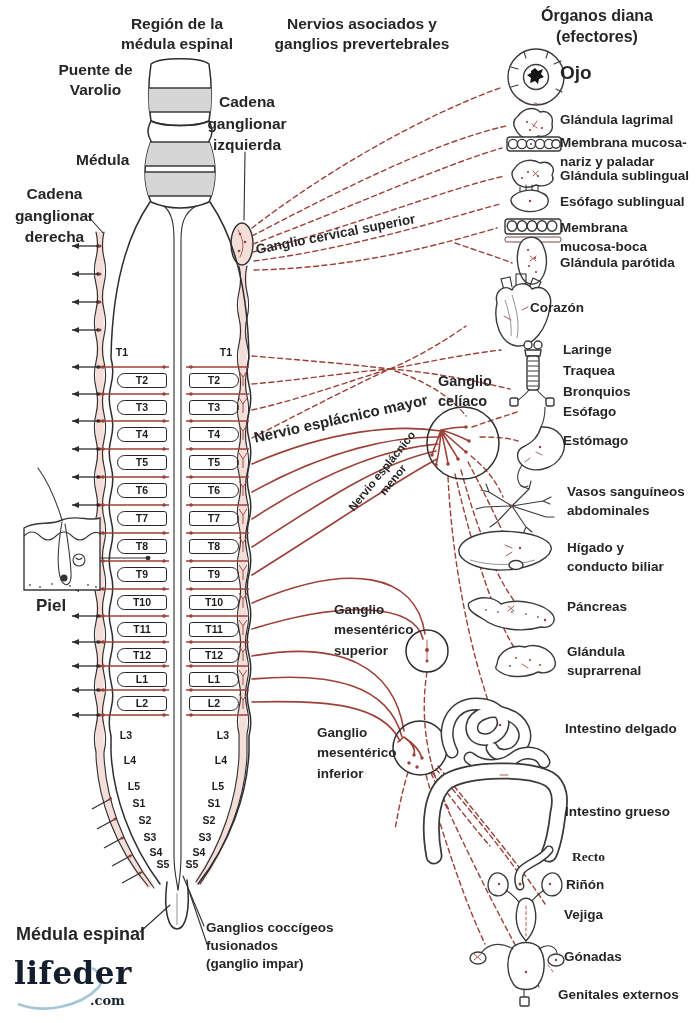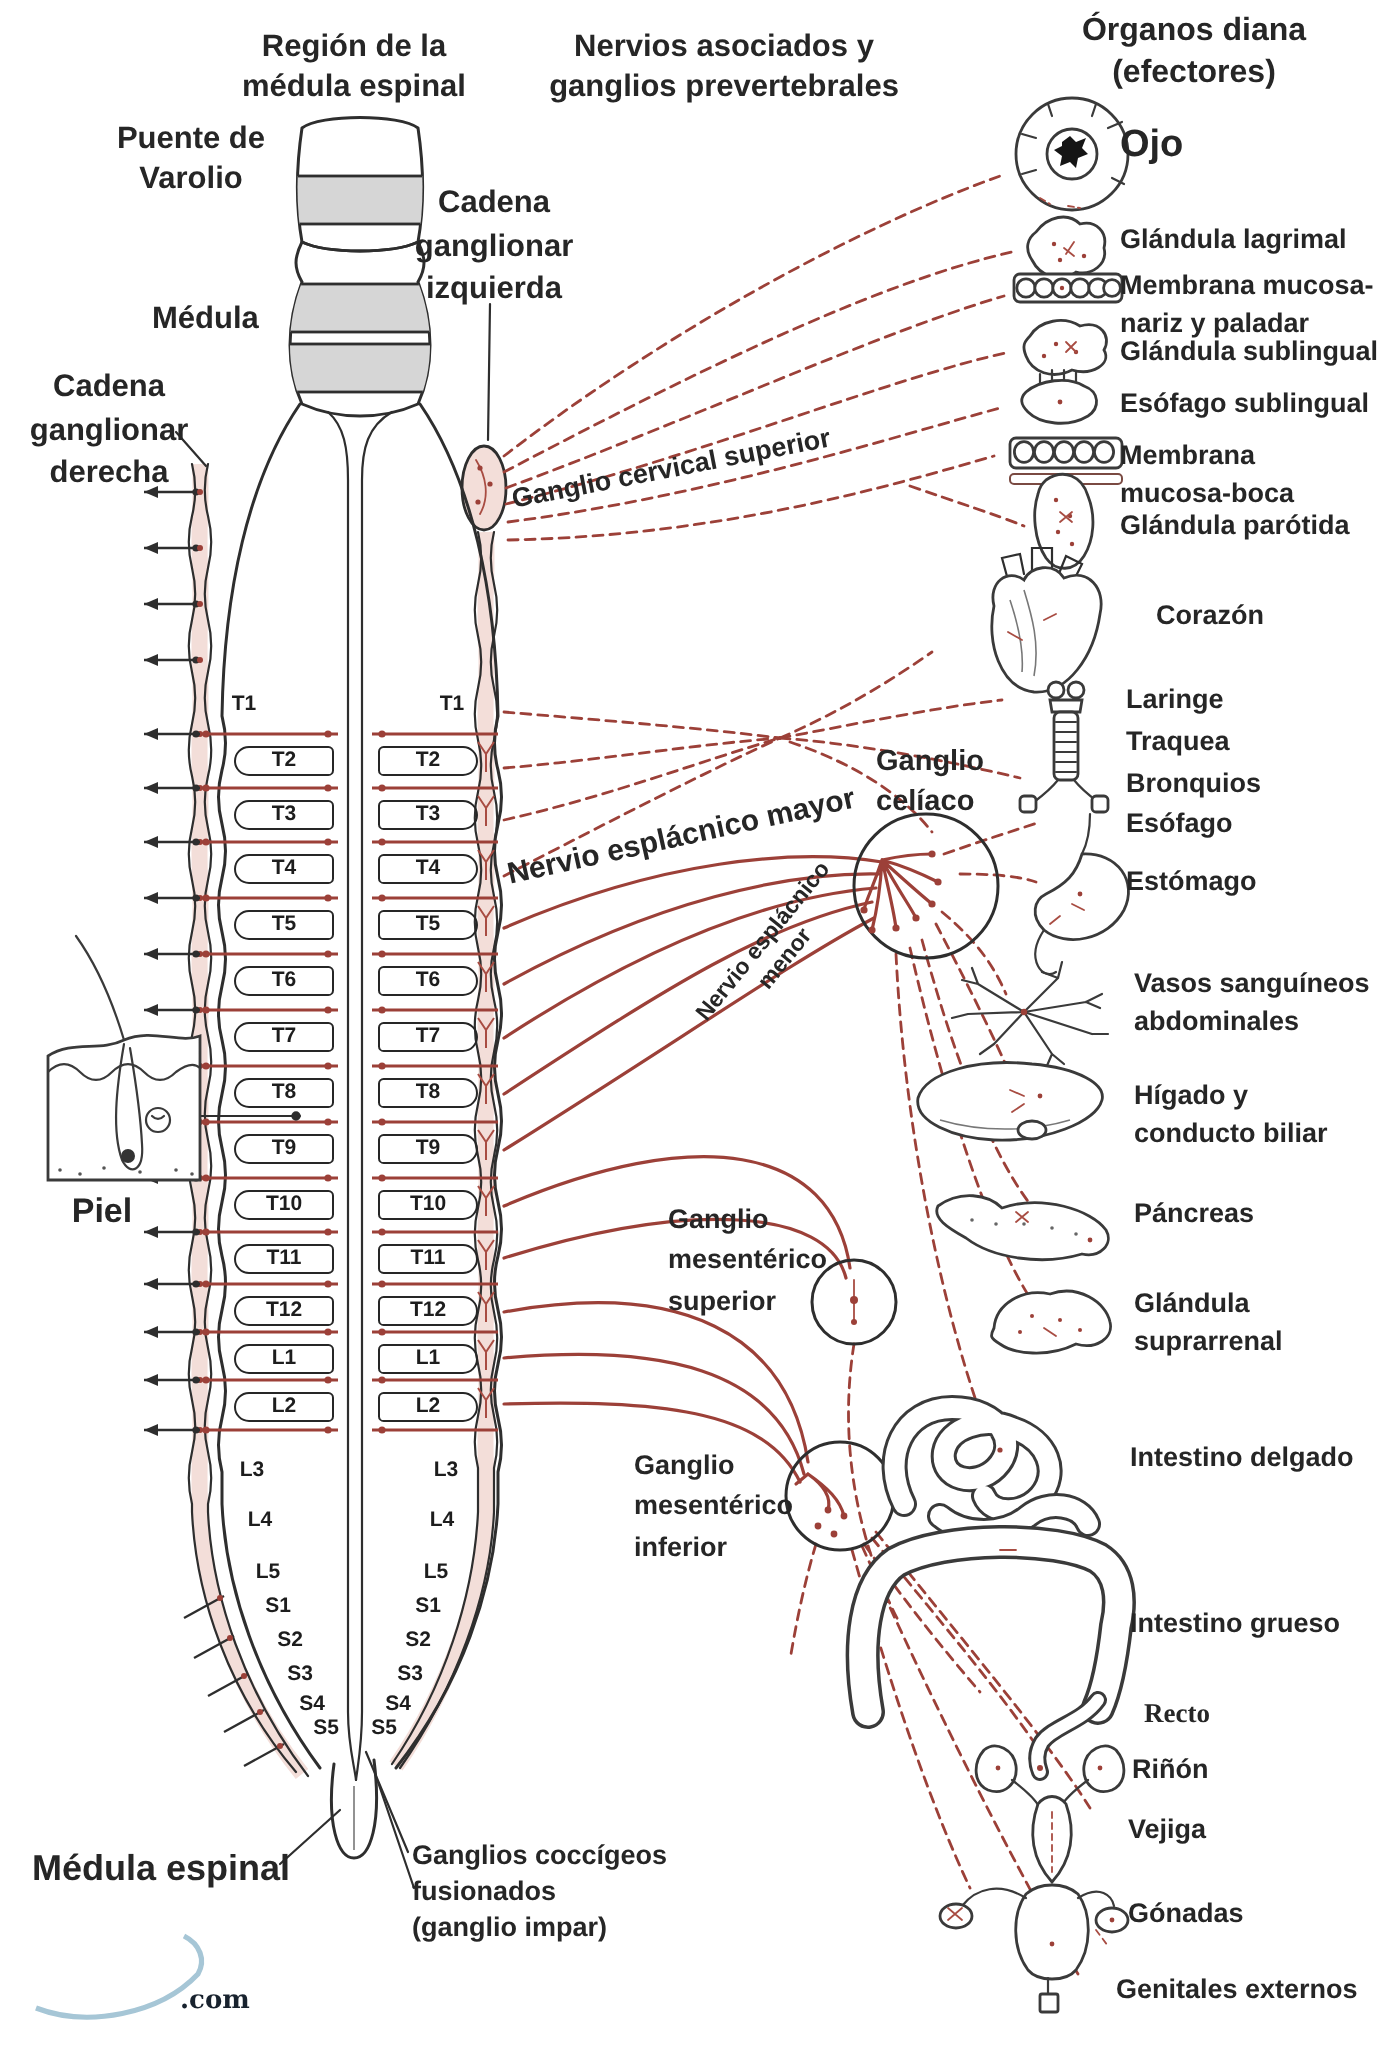--- a/index.html
+++ b/index.html
@@ -526,21 +526,21 @@
 <div id="organs-layer">
       <div class="lbl" style="left: 560px; top: 60px; font-size: 19px;">Ojo</div>
       <div class="lbl" style="left: 560px; top: 110px;">Glándula lagrimal</div>
       <div class="lbl" style="left: 560px; top: 133px;">Membrana mucosa-
 nariz y paladar</div>
       <div class="lbl" style="left: 560px; top: 166px;">Glándula sublingual</div>
       <div class="lbl" style="left: 560px; top: 192px;">Esófago sublingual</div>
       <div class="lbl" style="left: 560px; top: 218px;">Membrana
 mucosa-boca</div>
       <div class="lbl" style="left: 560px; top: 253px;">Glándula parótida</div>
-      <div class="lbl" style="left: 578px; top: 298px;">Corazón</div>
+      <div class="lbl" style="left: 530px; top: 298px;">Corazón</div>
       <div class="lbl" style="left: 563px; top: 340px;">Laringe</div>
       <div class="lbl" style="left: 563px; top: 361px;">Traquea</div>
       <div class="lbl" style="left: 563px; top: 382px; text-align: center;">Bronquios</div>
       <div class="lbl" style="left: 563px; top: 402px;">Esófago</div>
       <div class="lbl" style="left: 563px; top: 431px;">Estómago</div>
       <div class="lbl" style="left: 567px; top: 482px;">Vasos sanguíneos
 abdominales</div>
       <div class="lbl" style="left: 567px; top: 538px;">Hígado y
 conducto biliar</div>
       <div class="lbl" style="left: 567px; top: 597px;">Páncreas</div>
@@ -621,15 +621,16 @@
       <div class="seg-lab" style="left: 125px; top: 812.5px;">S2</div>
       <div class="seg-lab" style="left: 189px; top: 812.5px;">S2</div>
       <div class="seg-lab" style="left: 130px; top: 829.5px;">S3</div>
       <div class="seg-lab" style="left: 185px; top: 829.5px;">S3</div>
       <div class="seg-lab" style="left: 136px; top: 844.5px;">S4</div>
       <div class="seg-lab" style="left: 179px; top: 844.5px;">S4</div>
       <div class="seg-lab" style="left: 143px; top: 856.5px;">S5</div>
       <div class="seg-lab" style="left: 172px; top: 856.5px;">S5</div>
     </div>
 
+<div class="logo">lifeder</div>
 <div class="logo-tld">.com</div>
 
 </div>
 
 </body></html>

